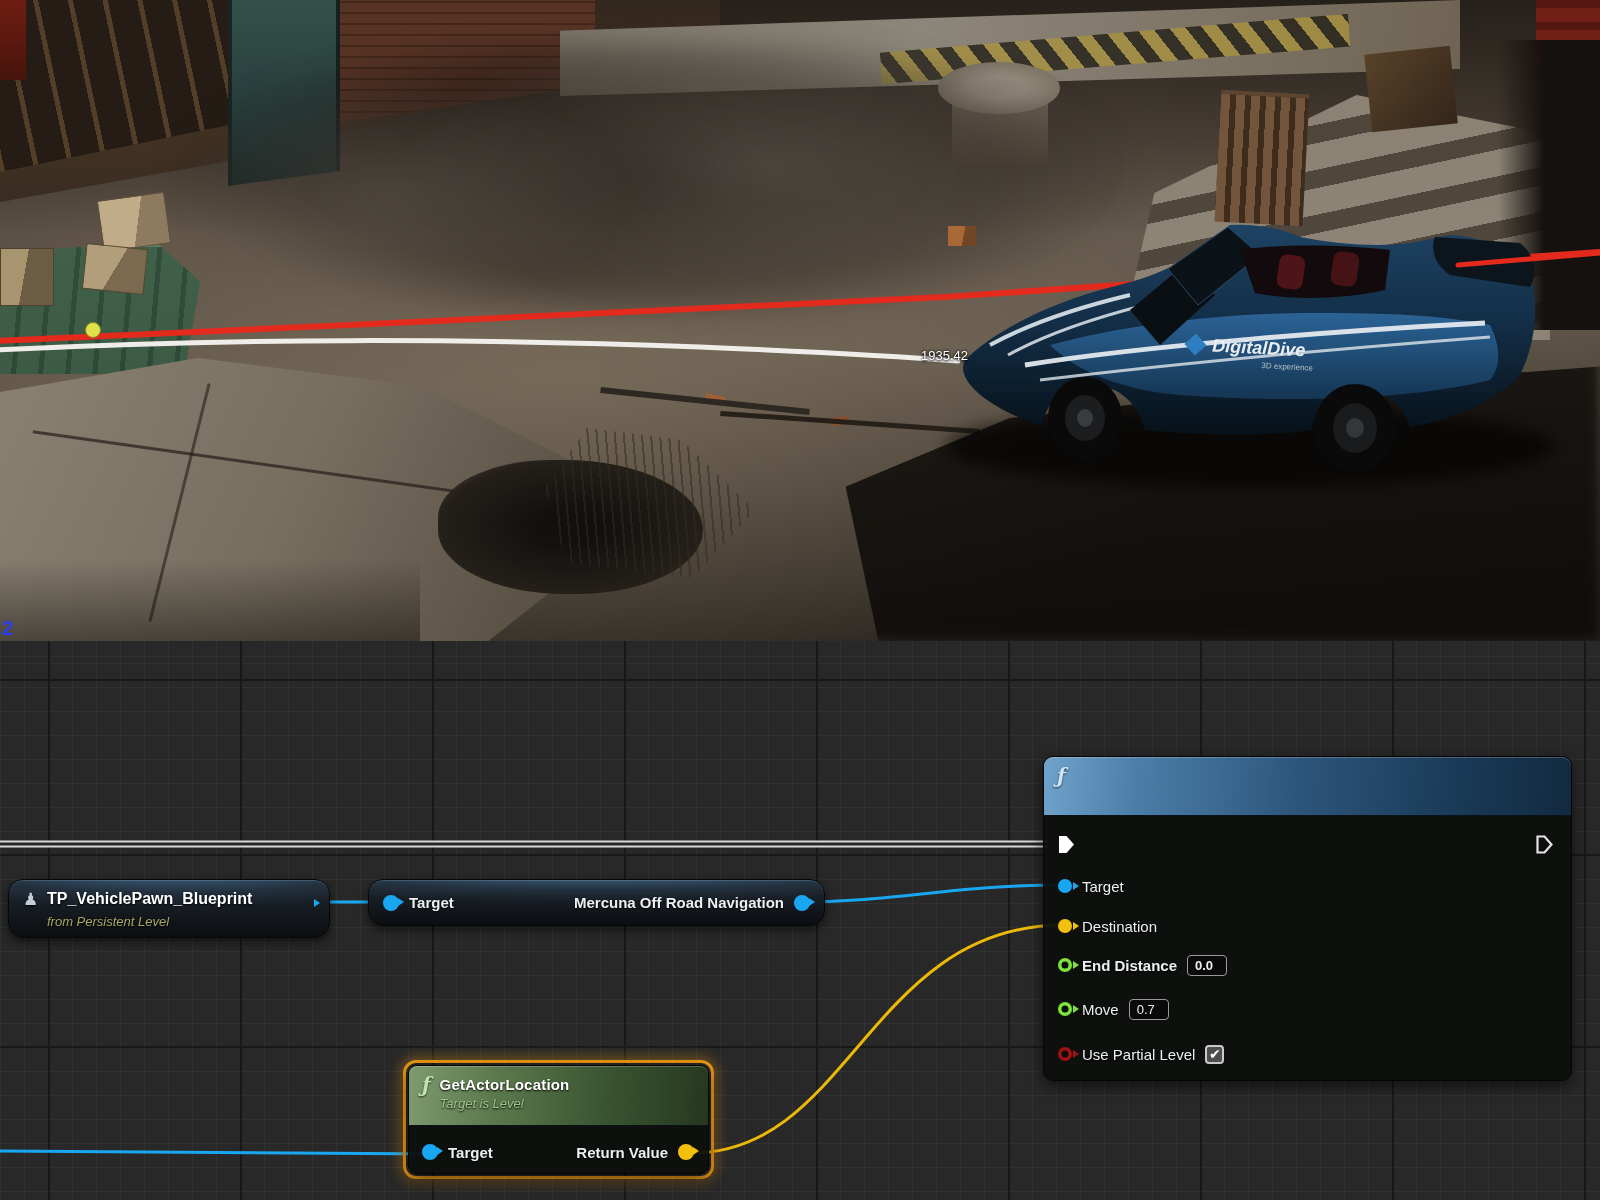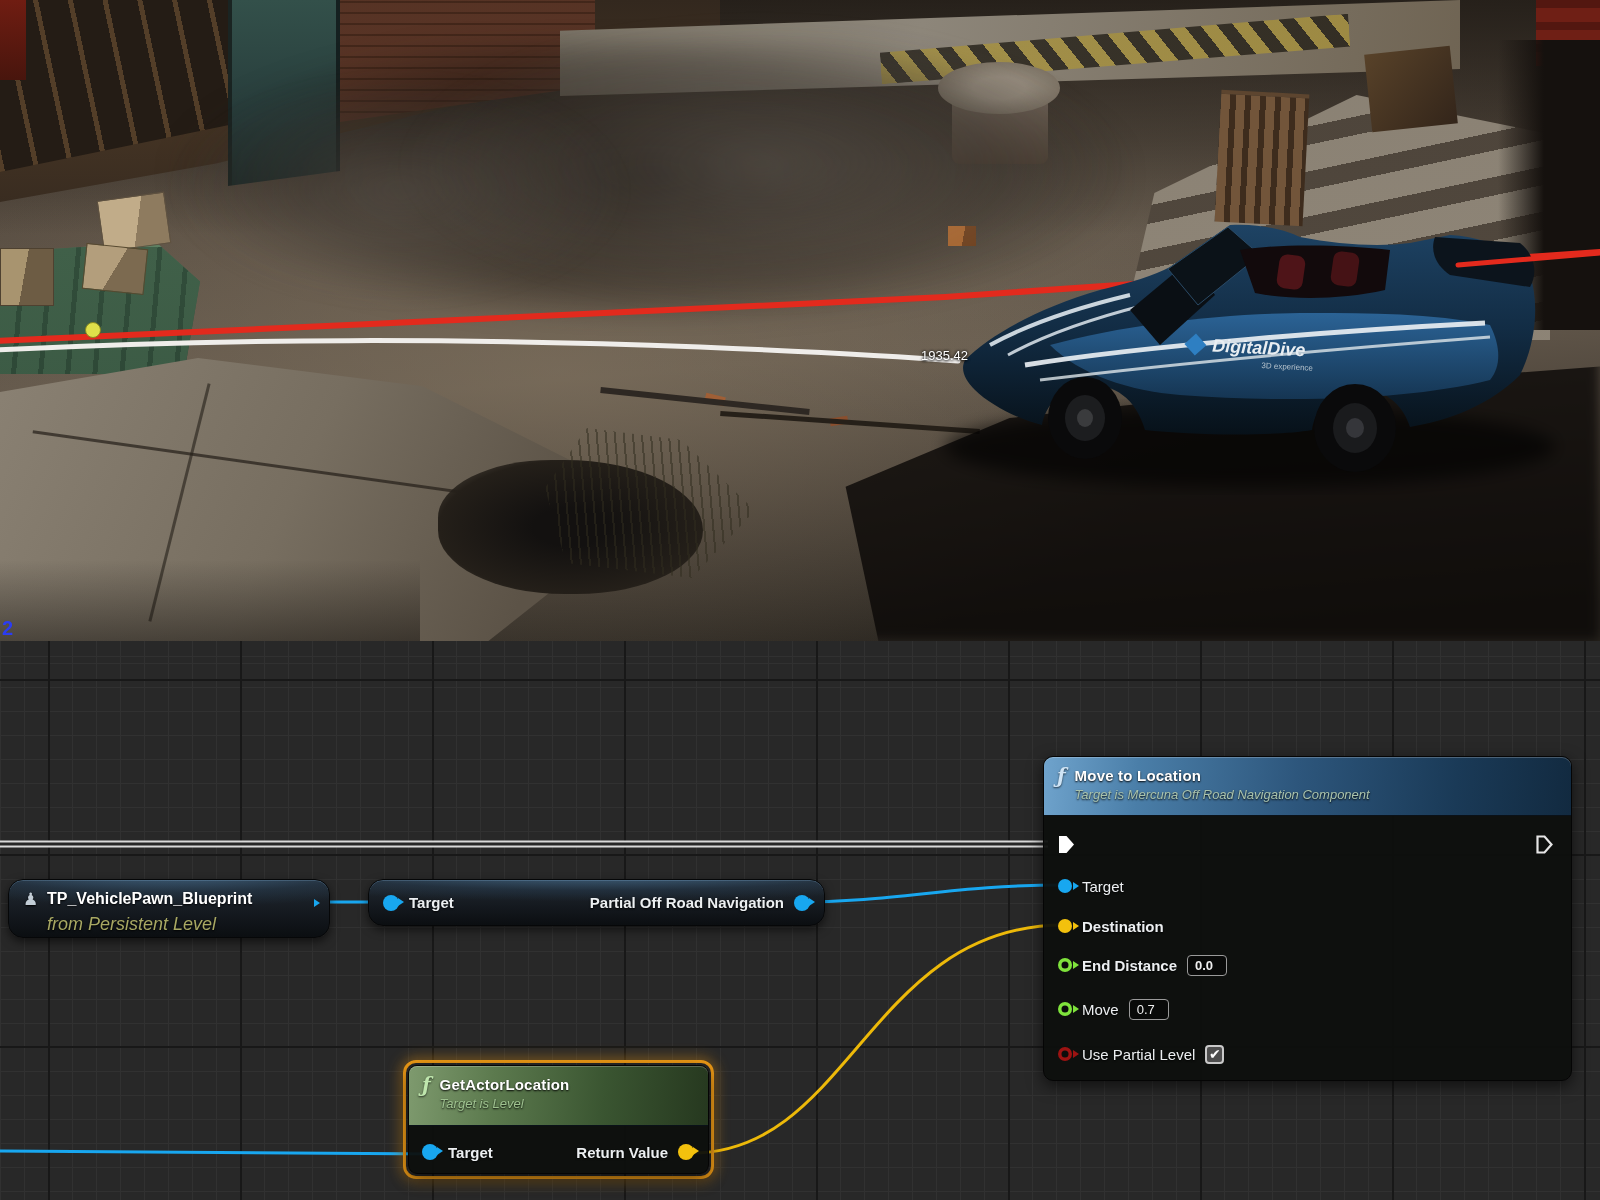--- a/index.html
+++ b/index.html
@@ -189,50 +189,46 @@
       <path d="M305,261 H392" stroke="#18a7f0" stroke-width="3" fill="none"></path>
       <path d="M794,261 C900,261 950,244 1064,244" stroke="#18a7f0" stroke-width="3" fill="none"></path>
       <path d="M-2,510 C200,510 320,513 440,513" stroke="#18a7f0" stroke-width="3" fill="none"></path>
 
       <path d="M692,512 C850,512 870,284 1064,284" stroke="#edb909" stroke-width="3" fill="none"></path>
     </svg>
 
     <div class="node pill" style="left:8px;top:238px;width:322px;height:59px;">
       <span class="abs" style="left:14px;top:9px;font-size:17px;color:#c2cdd6;text-shadow:0 1px 2px #000;">♟</span>
       <span class="abs" style="left:38px;top:10px;font-size:16px;font-weight:bold;color:#fff;text-shadow:0 1px 2px #000;">TP_VehiclePawn_Blueprint</span>
-      <span class="abs" style="left:38px;top:34px;font-size:18px;font-style:italic;color:#a8a863;text-shadow:0 1px 2px #000;">from Persistent Level</span>
+      <span class="abs" style="left:38px;top:34px;font-size:13px;font-style:italic;color:#a8a863;text-shadow:0 1px 2px #000;">from Persistent Level</span>
       <span class="pin obj filled abs" style="left:290px;top:16px;width:16px;height:16px;"></span>
     </div>
 
     <div class="node pill" style="left:368px;top:238px;width:457px;height:47px;display:flex;align-items:center;padding:0 14px;gap:10px;">
       <span class="pin obj filled" style="width:16px;height:16px;"></span>
       <span class="plabel" style="font-weight:bold;">Target</span>
-      <span class="plabel" style="margin-left:auto;font-weight:bold;">Partial Off Road Navigation</span>
+      <span class="plabel" style="margin-left:auto;font-weight:bold;">Mercuna Off Road Navigation</span>
       <span class="pin obj filled" style="width:16px;height:16px;"></span>
     </div>
 
     <div class="node func" style="left:1043px;top:115px;width:529px;height:325px;">
       <div class="fn-header blue">
         <span class="fn-icon">ƒ</span>
-        <div>
-          <div class="fn-title">Move to Location</div>
-          <div class="fn-sub">Target is Mercuna Off Road Navigation Component</div>
-        </div>
       </div>
       <svg class="abs" width="17" height="19" viewBox="0 0 17 19" style="left:14px;top:78px;">
         <path d="M1 1h7.5L16 9.5 8.5 18H1z" fill="#ffffff"></path>
       </svg>
       <svg class="abs" width="17" height="19" viewBox="0 0 17 19" style="right:18px;top:78px;">
         <path d="M1.5 1.5h7L15.5 9.5 8.5 17.5h-7z" fill="none" stroke="#e6e6e6" stroke-width="2.2"></path>
       </svg>
       <div class="prow" style="top:117px;">
         <span class="pin obj filled"></span>
         <span class="plabel">Target</span>
       </div>
-      <div class="prow" style="top:157px;font-weight:bold;">
+      <div class="prow" style="top:157px;">
         <span class="pin vec filled"></span>
         <span class="plabel">Destination</span>
       </div>
       <div class="prow" style="top:196px;font-weight:bold;">
         <span class="pin flt hollow"></span>
         <span class="plabel">End Distance</span>
         <span class="valbox">0.0</span>
       </div>
       <div class="prow" style="top:240px;">
         <span class="pin flt hollow"></span>

